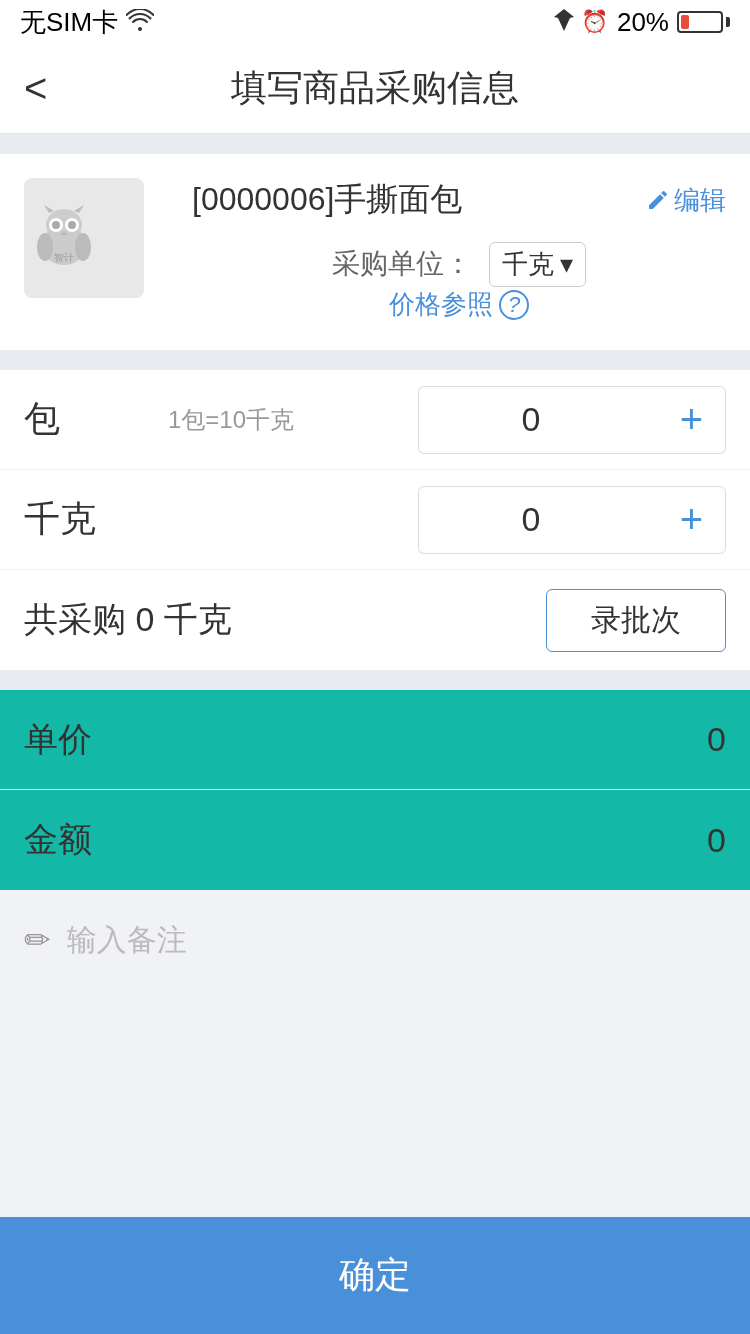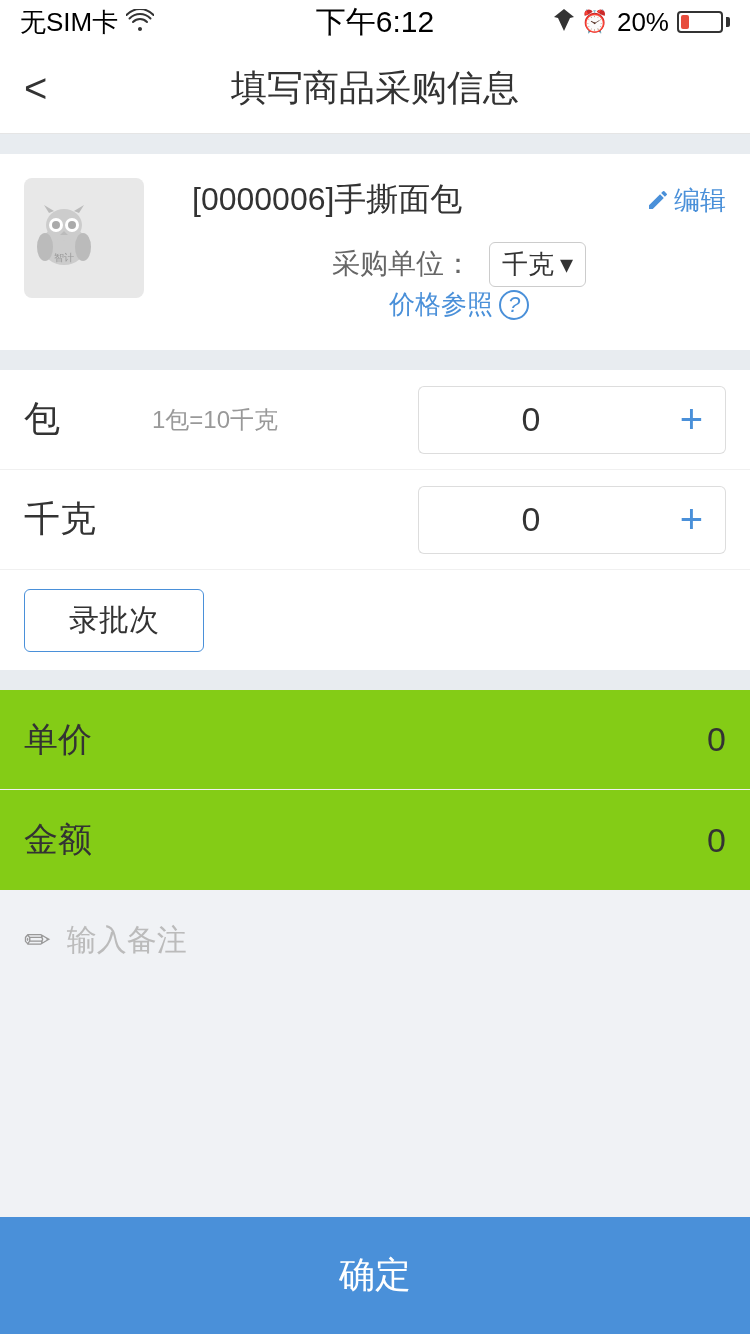--- a/index.html
+++ b/index.html
@@ -209,21 +209,21 @@
       border-bottom: 1px solid #f0f0f0;
     }
     .qty-label {
       font-size: 36px;
       color: #333;
       min-width: 120px;
     }
     .qty-sublabel {
       font-size: 24px;
       color: #999;
-      margin-left: 8px;
+      margin-left: 24px;
     }
     .qty-input-wrap {
       flex: 1;
       display: flex;
       align-items: center;
       justify-content: flex-end;
       gap: 0;
     }
     .qty-input {
       width: 240px;
@@ -270,21 +270,21 @@
       border-radius: 6px;
       padding: 10px 44px;
       font-size: 30px;
       color: #333;
       background: #fff;
       cursor: pointer;
     }
 
     
     .info-section {
-      background: #84cc16;
+      background: #14b8a6;
       margin-top: 0;
     }
     .info-row {
       display: flex;
       align-items: center;
       justify-content: space-between;
       padding: 0 24px;
       height: 100px;
       border-bottom: 1px solid #f0f0f0;
     }
@@ -352,21 +352,20 @@
     <span>无SIM卡</span>
     <span>
       <svg width="28" height="22" viewBox="0 0 28 22" fill="none">
         <path d="M14 18c1.1 0 2 .9 2 2s-.9 2-2 2-2-.9-2-2 .9-2 2-2z" fill="#333"></path>
         <path d="M7 13c1.9-1.9 4.5-3 7-3s5.1 1.1 7 3" stroke="#333" stroke-width="2" fill="none" stroke-linecap="round"></path>
         <path d="M3.5 9.5C6.5 6.5 10 5 14 5s7.5 1.5 10.5 4.5" stroke="#333" stroke-width="2" fill="none" stroke-linecap="round"></path>
         <path d="M0.5 6C4.5 2 9 0 14 0s9.5 2 13.5 6" stroke="#333" stroke-width="2" fill="none" stroke-linecap="round"></path>
       </svg>
     </span>
   </div>
-  <div class="status-center">下午6:12</div>
   <div class="status-right">
     <span>
       <svg width="20" height="22" viewBox="0 0 20 22" fill="#333">
         <path d="M10 0L20 8l-4 1-6 13-6-13-4-1z"></path>
       </svg>
     </span>
     <span style="font-size:22px;">⏰</span>
     <span>20%</span>
     <span class="battery-icon">
       <span class="battery-body">
@@ -454,20 +453,21 @@
   <div class="quantity-row">
     <span class="qty-label">千克</span>
     <div class="qty-input-wrap">
       <input class="qty-input" type="number" value="0" style="">
       <div class="qty-plus">+</div>
     </div>
   </div>
 </div>
 
 <div class="summary-row">
+  <span class="summary-text">共采购 0 千克</span>
   <button class="batch-btn">录批次</button>
 </div>
 
 <div class="divider-gray"></div>
 
 <div class="info-section">
   <div class="info-row">
     <span class="info-label">单价</span>
     <span class="info-value">0</span>
   </div>

